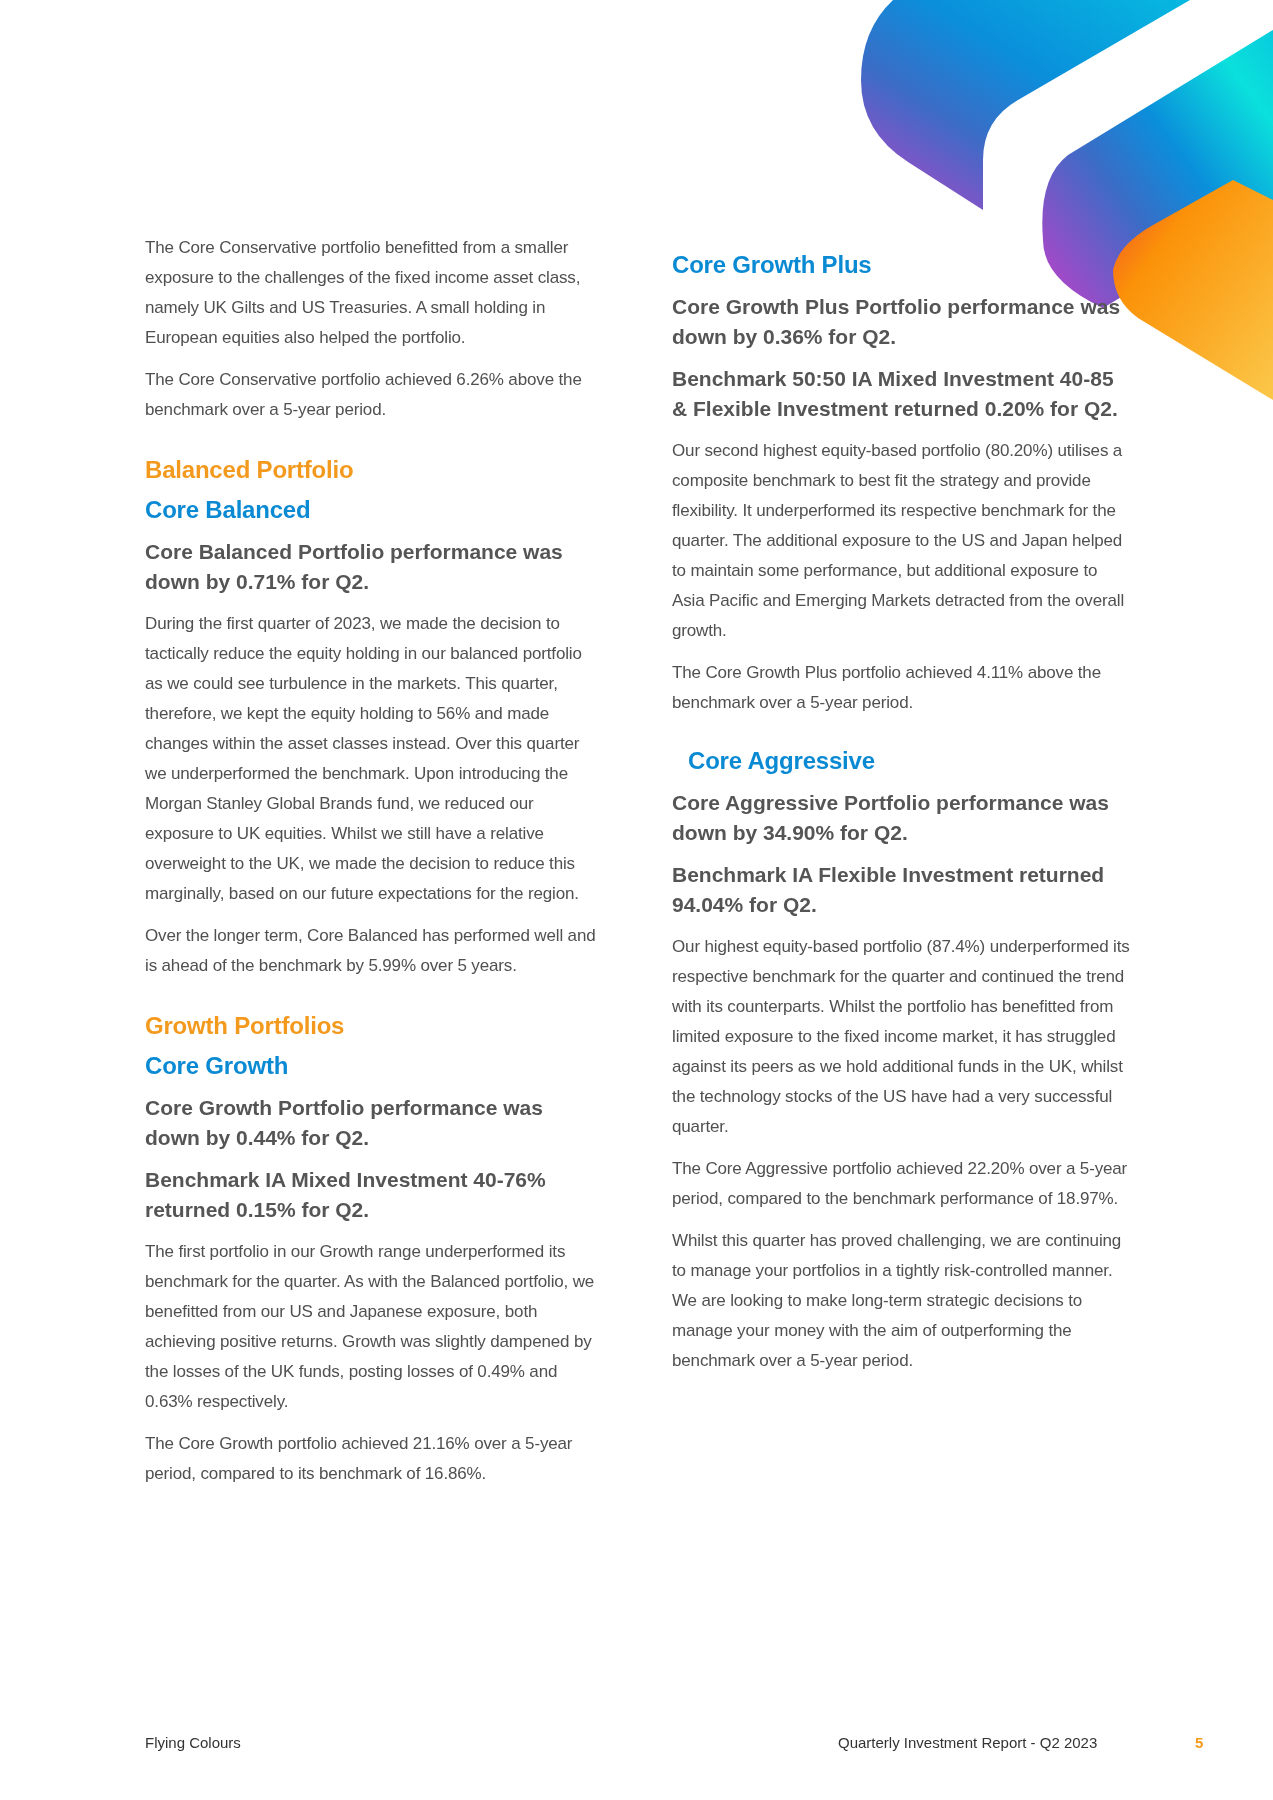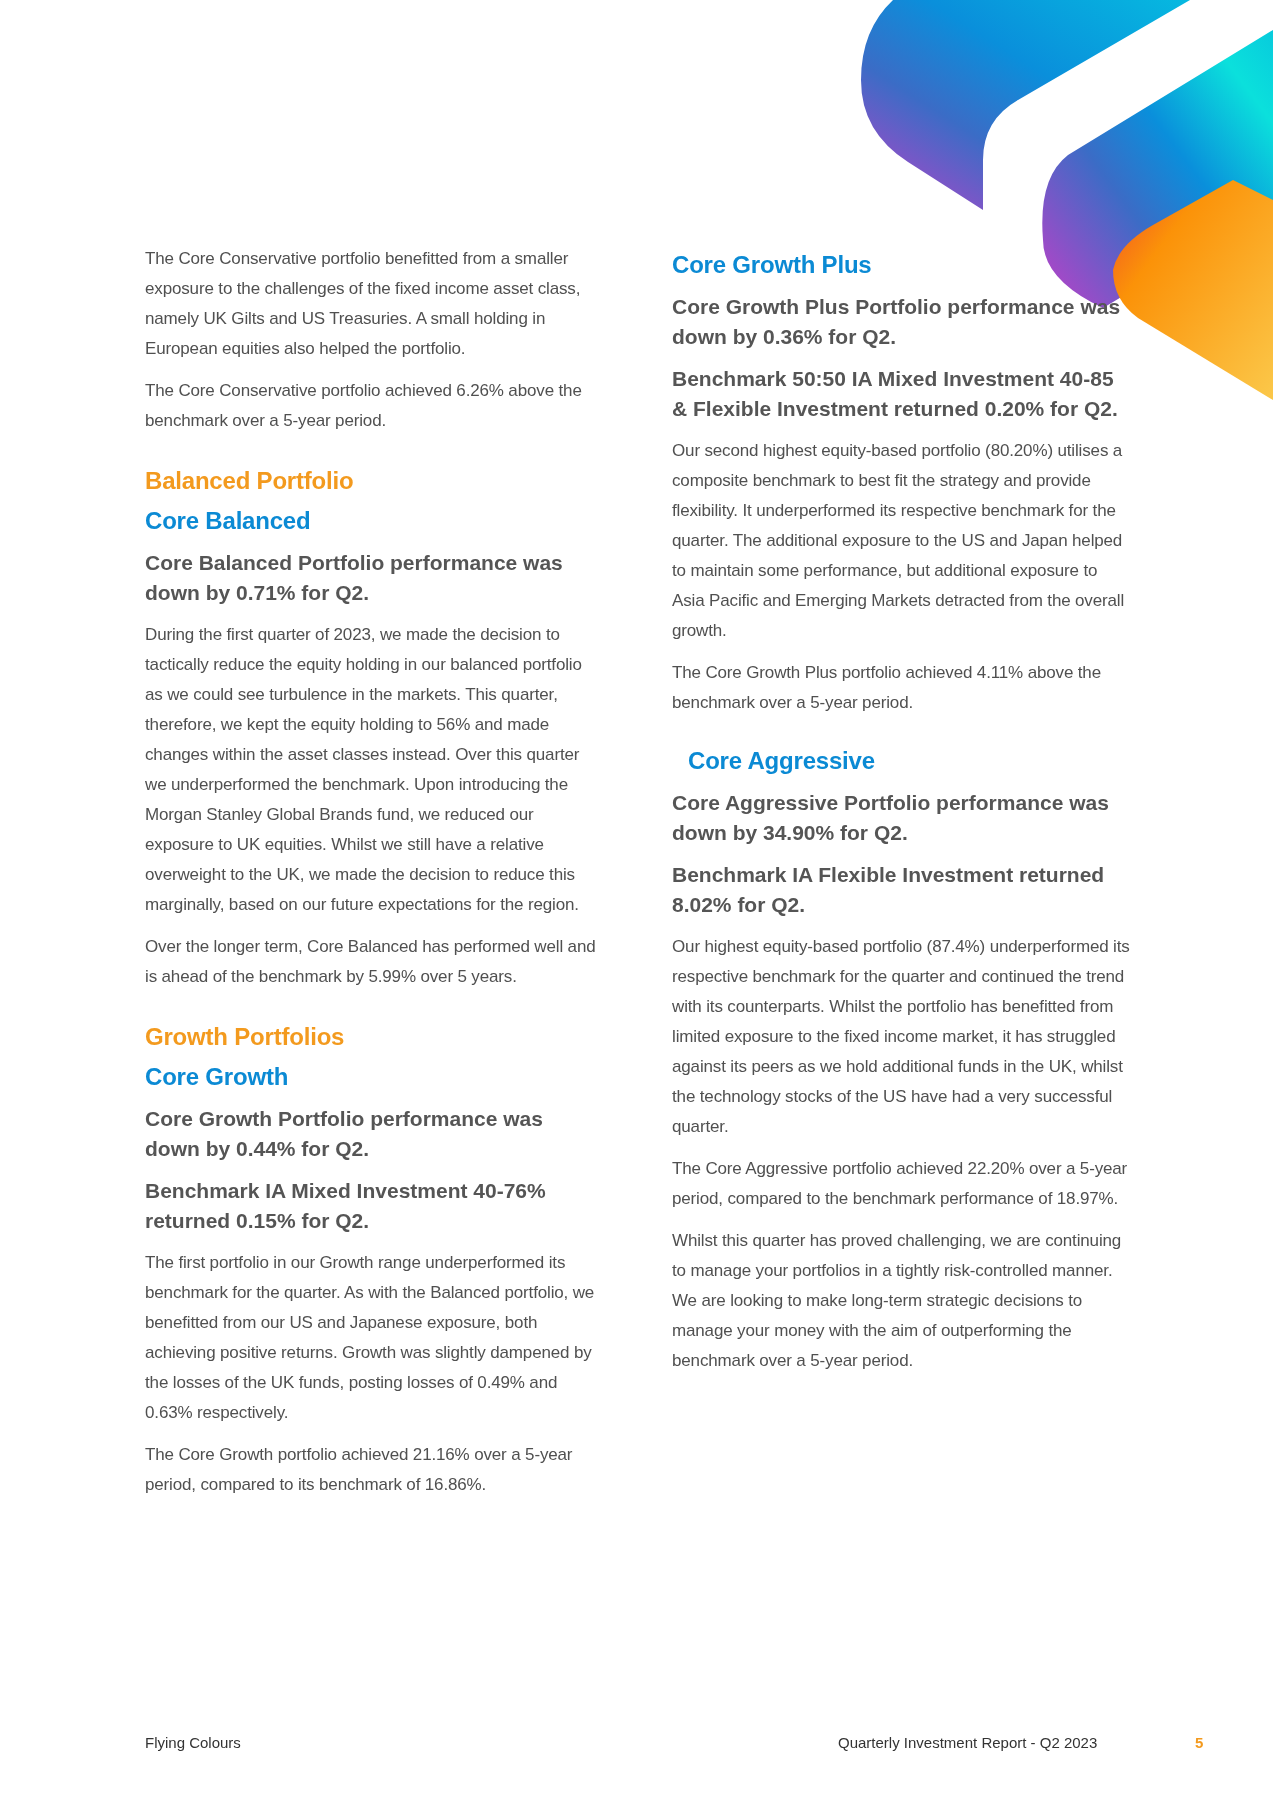--- a/index.html
+++ b/index.html
@@ -1,19 +1,19 @@
 <!DOCTYPE html>
 <html><head>
 <meta charset="utf-8">
 <style>
   html, body { margin: 0; padding: 0; background: #ffffff; }
   body { width: 1273px; height: 1800px; position: relative; overflow: hidden;
          font-family: "Liberation Sans", "DejaVu Sans", sans-serif; color: #4a4a4a; }
   .decor { position: absolute; top: 0; right: 0; width: 420px; height: 420px; }
-  .col { position: absolute; top: 244px; width: 458px; }
+  .col { position: absolute; top: 233px; width: 458px; }
   .col-left { left: 145px; }
   .col-right { left: 672px; }
   .section-title { color: #f39a1e; font-weight: bold; font-size: 24px; line-height: 34px; margin: 28px 0 8px 0; letter-spacing: -0.2px; }
   .sub-title { color: #0b8ad4; font-weight: bold; font-size: 24px; line-height: 30px; margin: 0 0 12px 0; letter-spacing: -0.2px; }
   .col-right .sub-title.first { margin-top: 6px; }
   .col-right .sub-title.mid { margin-top: 28px; margin-left: 16px; }
   .lead { font-weight: bold; font-size: 21px; line-height: 30px; color: #555555; margin: 0 0 12px 0; }
   p.body { font-size: 17px; line-height: 30px; color: #505050; margin: 0 0 12px 0; letter-spacing: -0.15px; }
   .footer { position: absolute; top: 1734px; font-size: 15px; color: #333333; }
   .footer-left { left: 145px; }
@@ -72,21 +72,21 @@
 
 <div class="col col-right" style="top:244px;">
   <h3 class="sub-title first">Core Growth Plus</h3>
   <p class="lead">Core Growth Plus Portfolio performance was down by 0.36% for Q2.</p>
   <p class="lead">Benchmark 50:50 IA Mixed Investment 40-85 &amp; Flexible Investment returned 0.20% for Q2.</p>
   <p class="body">Our second highest equity-based portfolio (80.20%) utilises a composite benchmark to best fit the strategy and provide flexibility. It underperformed its respective benchmark for the quarter. The additional exposure to the US and Japan helped to maintain some performance, but additional exposure to Asia Pacific and Emerging Markets detracted from the overall growth.</p>
   <p class="body">The Core Growth Plus portfolio achieved 4.11% above the benchmark over a 5-year period.</p>
 
   <h3 class="sub-title mid">Core Aggressive</h3>
   <p class="lead">Core Aggressive Portfolio performance was down by 34.90% for Q2.</p>
-  <p class="lead">Benchmark IA Flexible Investment returned 8.02% for Q2.</p>
+  <p class="lead">Benchmark IA Flexible Investment returned 94.04% for Q2.</p>
   <p class="body">Our highest equity-based portfolio (87.4%) underperformed its respective benchmark for the quarter and continued the trend with its counterparts. Whilst the portfolio has benefitted from limited exposure to the fixed income market, it has struggled against its peers as we hold additional funds in the UK, whilst the technology stocks of the US have had a very successful quarter.</p>
   <p class="body">The Core Aggressive portfolio achieved 22.20% over a 5-year period, compared to the benchmark performance of 18.97%.</p>
   <p class="body">Whilst this quarter has proved challenging, we are continuing to manage your portfolios in a tightly risk-controlled manner. We are looking to make long-term strategic decisions to manage your money with the aim of outperforming the benchmark over a 5-year period.</p>
 </div>
 
 <div class="footer footer-left">Flying Colours</div>
 <div class="footer footer-right">Quarterly Investment Report - Q2 2023</div>
 <div class="footer footer-page">5</div>
 
 </body></html>

